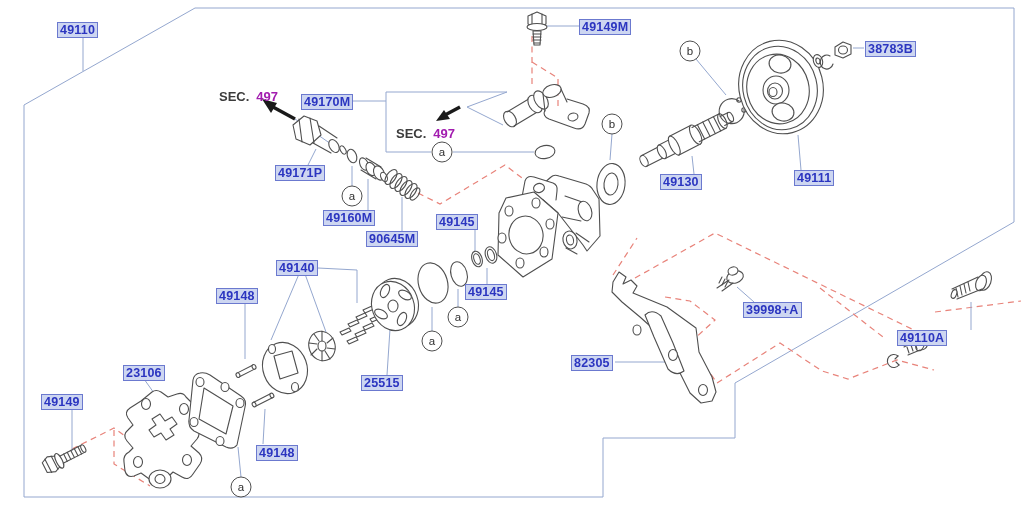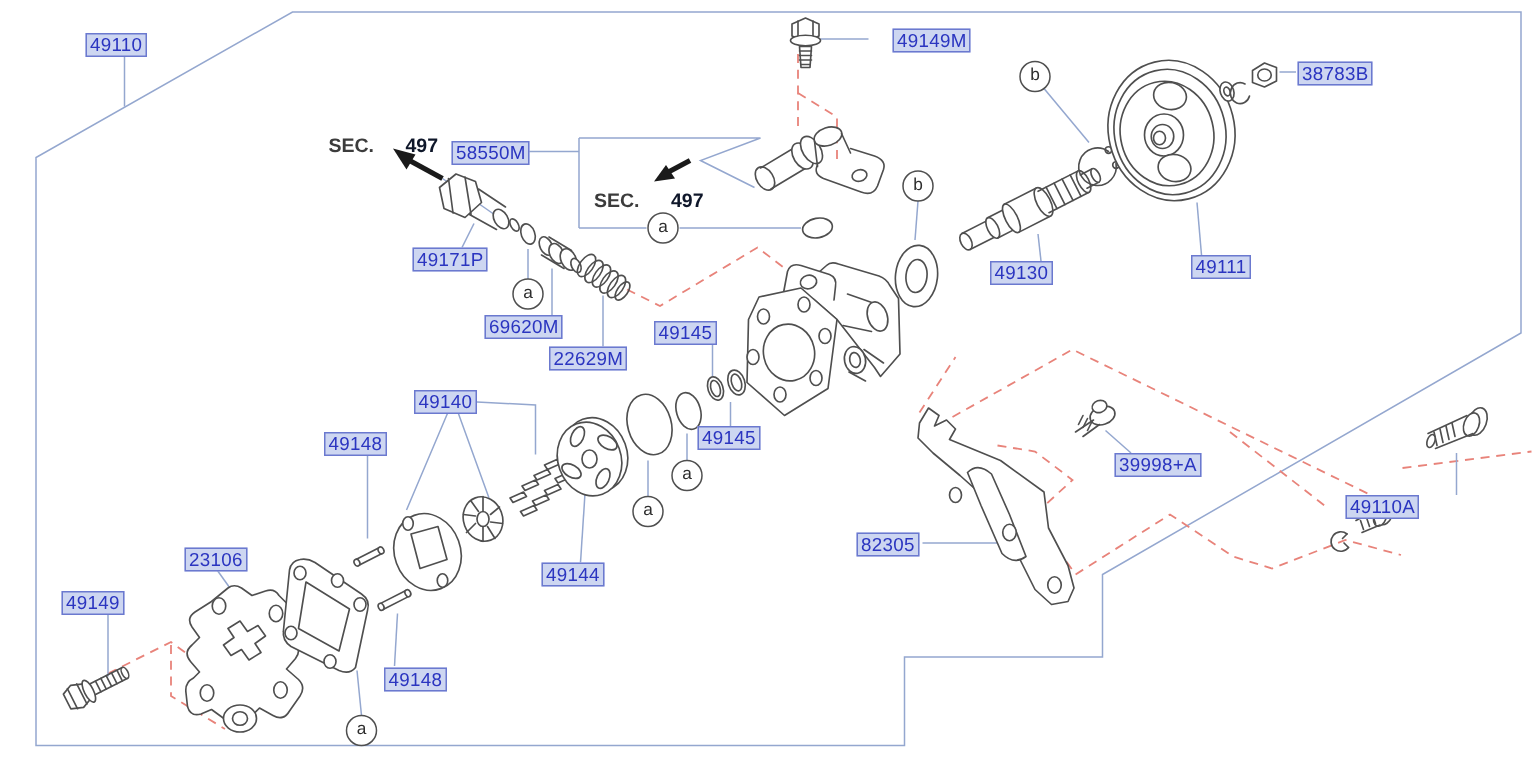--- a/index.html
+++ b/index.html
@@ -1,26 +1,26 @@
 <!DOCTYPE html>
 <html><head>
 <meta charset="utf-8">
 <style>
   html,body{margin:0;padding:0;background:#fff;}
   .stage{position:relative;width:1023px;height:506px;background:#fff;overflow:hidden;
          font-family:"Liberation Sans", sans-serif;}
   svg.art{position:absolute;left:0;top:0;}
-  .plabel{position:absolute;font-size:12.5px;font-weight:normal;color:#2b35c0;
+  .plabel{position:absolute;font-size:12.5px;font-weight:bold;color:#2b35c0;
           background:#cdd6f1;border:1px solid #6b79cf;padding:0 2px;line-height:14px;
           white-space:nowrap;letter-spacing:.2px;}
   .ccirc{position:absolute;width:19px;height:19px;border:1.3px solid #4f4f4f;border-radius:50%;
          background:#fff;color:#2e2e2e;font-size:11.5px;display:flex;align-items:center;
          justify-content:center;transform:translate(-50%,-50%);line-height:1;}
   .sec{position:absolute;font-size:13px;font-weight:bold;color:#3c3c3c;white-space:nowrap;}
-  .sec .sec-n{color:#0f172a;margin-left:21px;}
+  .sec .sec-n{color:#a21caf;margin-left:7px;}
 </style>
 </head>
 <body>
 
 <div class="stage">
 
   <svg class="art" width="1023" height="506" viewBox="0 0 1023 506">
 
     <g fill="none" stroke="#94a7cf" stroke-width="1">
       <path d="M195,8 H1014 V222 L735,383 V438 H603 V497 H24 V105 Z"></path>
@@ -333,33 +333,33 @@
 
   <div class="ccirc" style="left:442px;top:152px">a</div>
   <div class="ccirc" style="left:352px;top:196px">a</div>
   <div class="ccirc" style="left:458px;top:317px">a</div>
   <div class="ccirc" style="left:432px;top:341px">a</div>
   <div class="ccirc" style="left:241px;top:487px">a</div>
   <div class="ccirc" style="left:690px;top:51px">b</div>
   <div class="ccirc" style="left:612px;top:124px">b</div>
 
   <div class="plabel" style="left:57px;top:22px">49110</div>
-  <div class="plabel" style="left:595px;top:19px">49149M</div>
+  <div class="plabel" style="left:579px;top:19px">49149M</div>
   <div class="plabel" style="left:865px;top:41px">38783B</div>
-  <div class="plabel" style="left:301px;top:94px">58550M</div>
+  <div class="plabel" style="left:301px;top:94px">49170M</div>
   <div class="plabel" style="left:275px;top:165px">49171P</div>
-  <div class="plabel" style="left:323px;top:210px">69620M</div>
-  <div class="plabel" style="left:366px;top:231px">22629M</div>
+  <div class="plabel" style="left:323px;top:210px">49160M</div>
+  <div class="plabel" style="left:366px;top:231px">90645M</div>
   <div class="plabel" style="left:436px;top:214px">49145</div>
   <div class="plabel" style="left:465px;top:284px">49145</div>
   <div class="plabel" style="left:660px;top:174px">49130</div>
   <div class="plabel" style="left:794px;top:170px">49111</div>
   <div class="plabel" style="left:276px;top:260px">49140</div>
   <div class="plabel" style="left:216px;top:288px">49148</div>
   <div class="plabel" style="left:256px;top:445px">49148</div>
-  <div class="plabel" style="left:361px;top:375px">49144</div>
+  <div class="plabel" style="left:361px;top:375px">25515</div>
   <div class="plabel" style="left:123px;top:365px">23106</div>
   <div class="plabel" style="left:41px;top:394px">49149</div>
   <div class="plabel" style="left:571px;top:355px">82305</div>
   <div class="plabel" style="left:743px;top:302px">39998+A</div>
   <div class="plabel" style="left:897px;top:330px">49110A</div>
 
 </div>
 
 </body></html>

